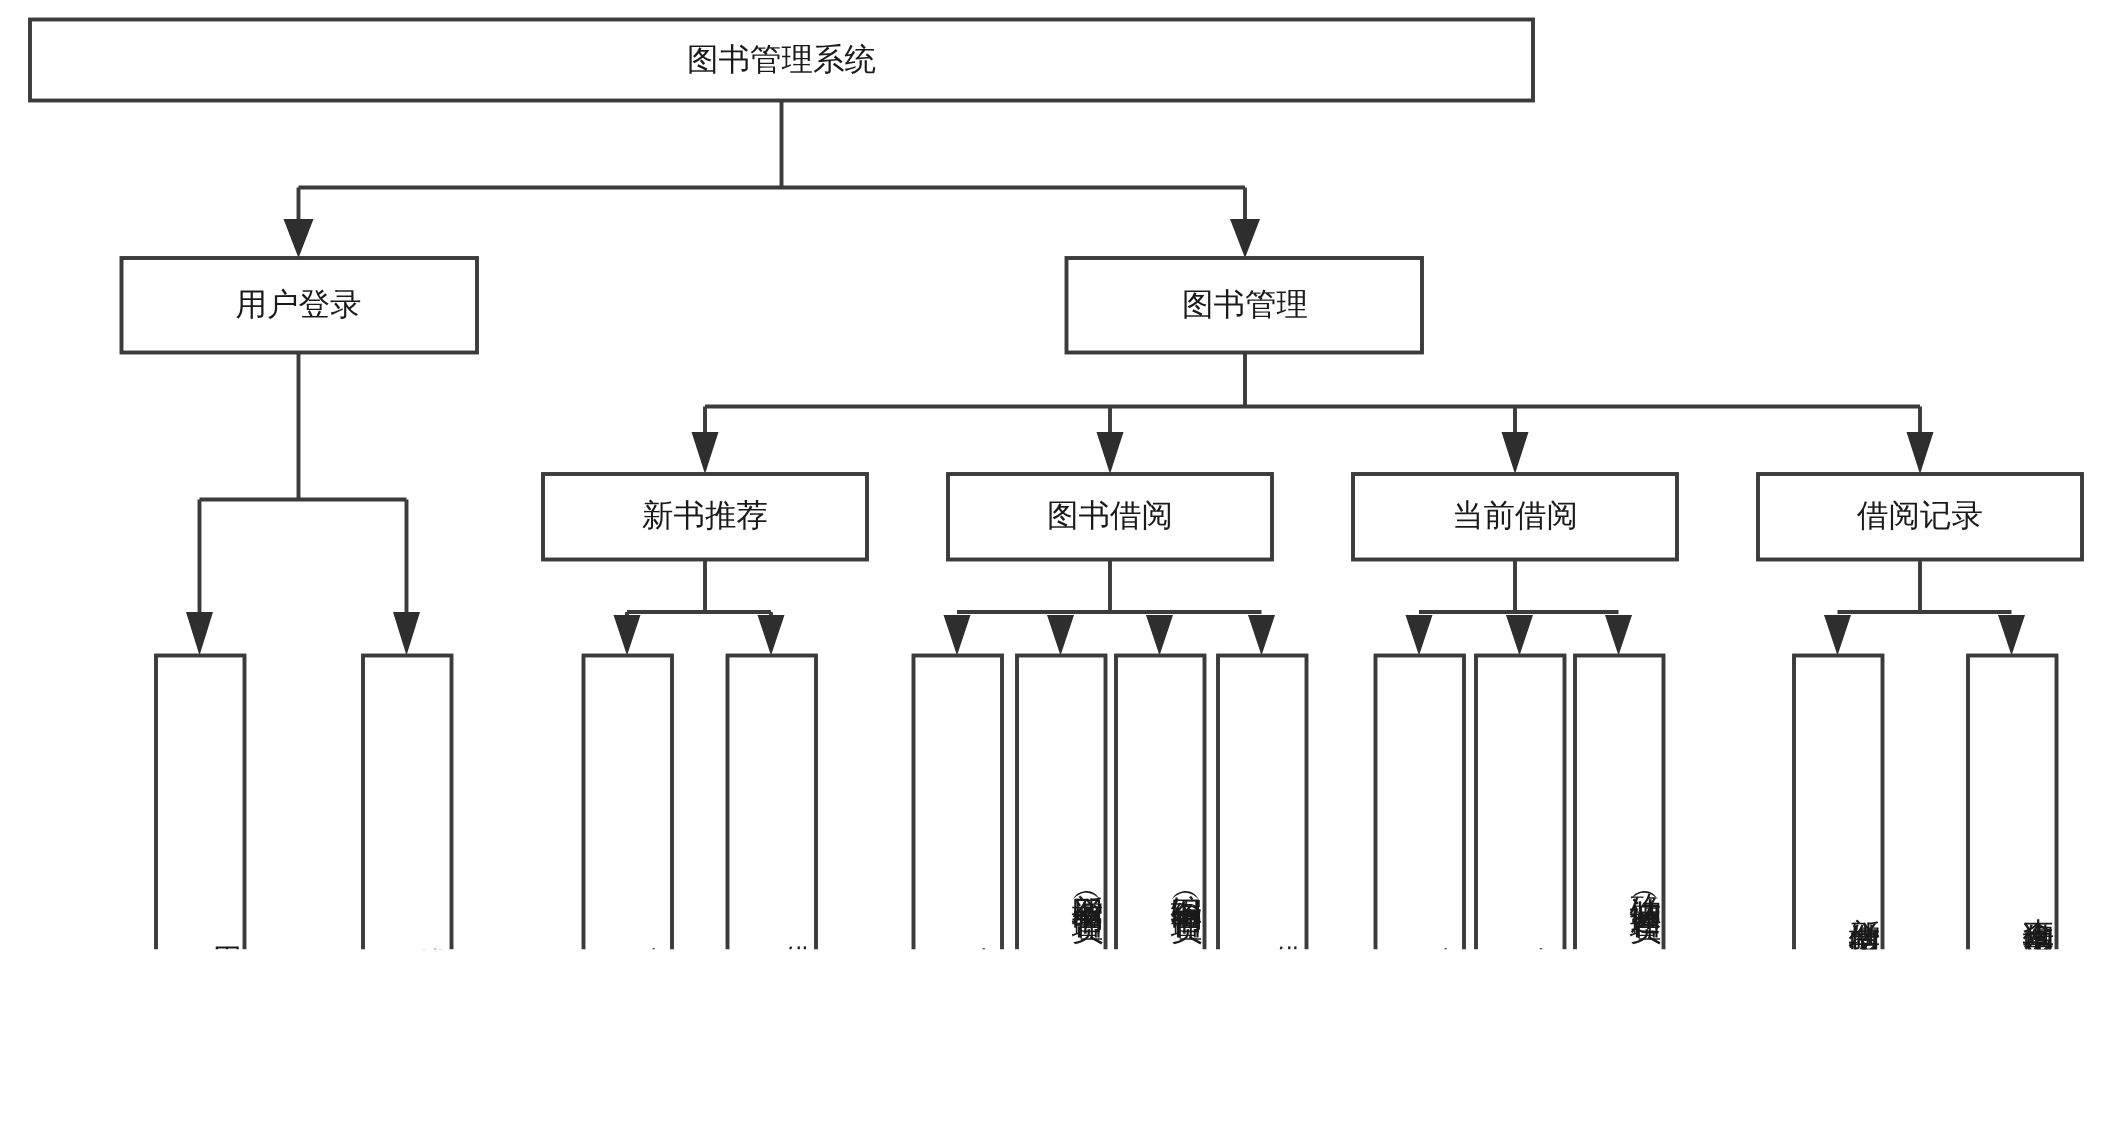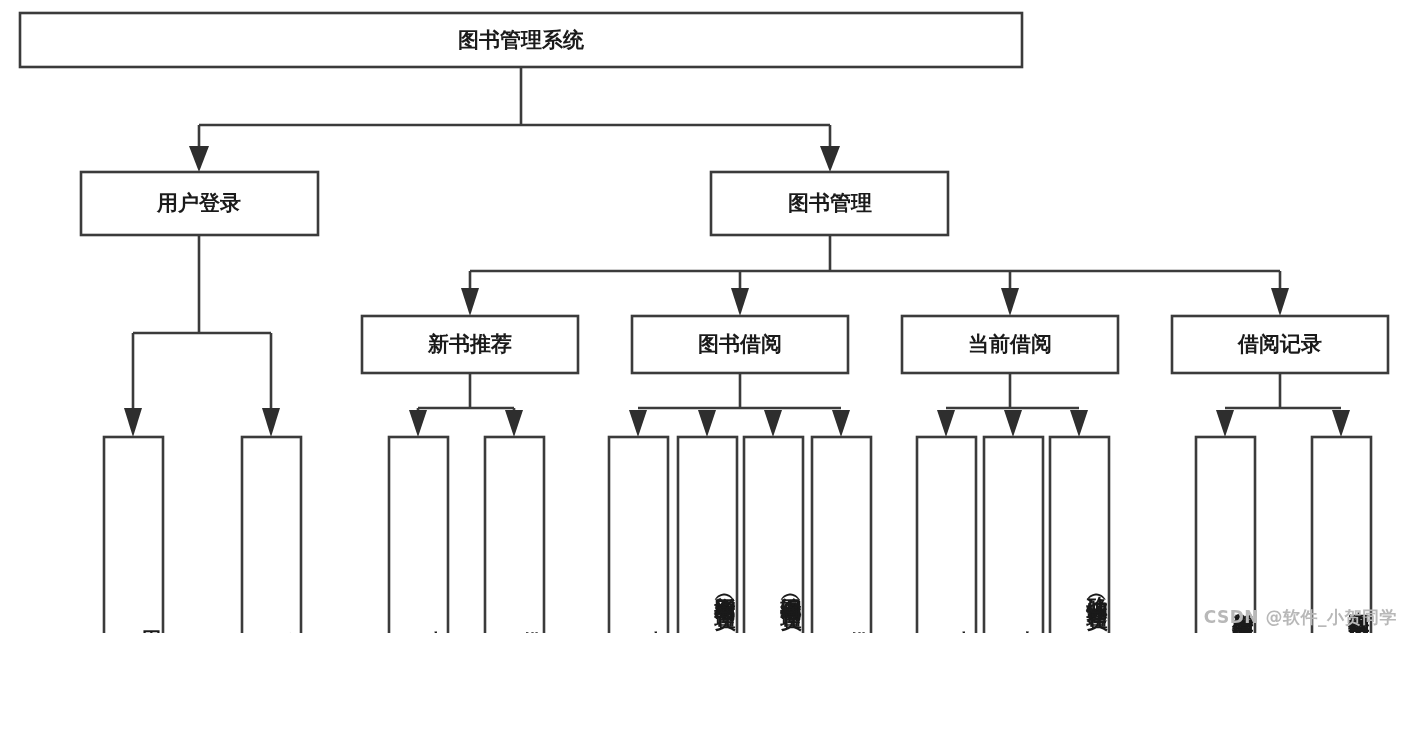--- a/index.html
+++ b/index.html
@@ -9,21 +9,20 @@
   }
   body {
     font-family: "DejaVu Sans", "Liberation Sans", sans-serif;
   }
   #canvas {
     position: relative;
     width: 1405px;
     height: 633px;
     background: #ffffff;
     overflow: hidden;
-    font-weight: bold;
   }
   svg.diagram {
     position: absolute;
     left: 0;
     top: 0;
     width: 1405px;
     height: 747px;
   }
   .node-box {
     fill: #ffffff;
@@ -199,15 +198,14 @@
   <div class="node-label-v" style="left:744px; top:443px; width:59px; height:290px;">编辑图书（管理员）</div>
   <div class="node-label-v" style="left:812px; top:505px; width:59px; height:225px;">借阅图书</div>
 
   <div class="node-label-v" style="left:917px; top:505px; width:59px; height:225px;">查询图书</div>
   <div class="node-label-v" style="left:984px; top:505px; width:59px; height:225px;">归还图书</div>
   <div class="node-label-v" style="left:1050px; top:443px; width:59px; height:290px;">确认归还（管理员）</div>
 
   <div class="node-label-v" style="left:1196px; top:470px; width:59px; height:262px;">新增借阅记录</div>
   <div class="node-label-v" style="left:1312px; top:470px; width:59px; height:262px;">查询借阅记录</div>
 
-  <div class="watermark">CSDN @软件_小贺同学</div>
 
 </div>
 
 </body></html>

